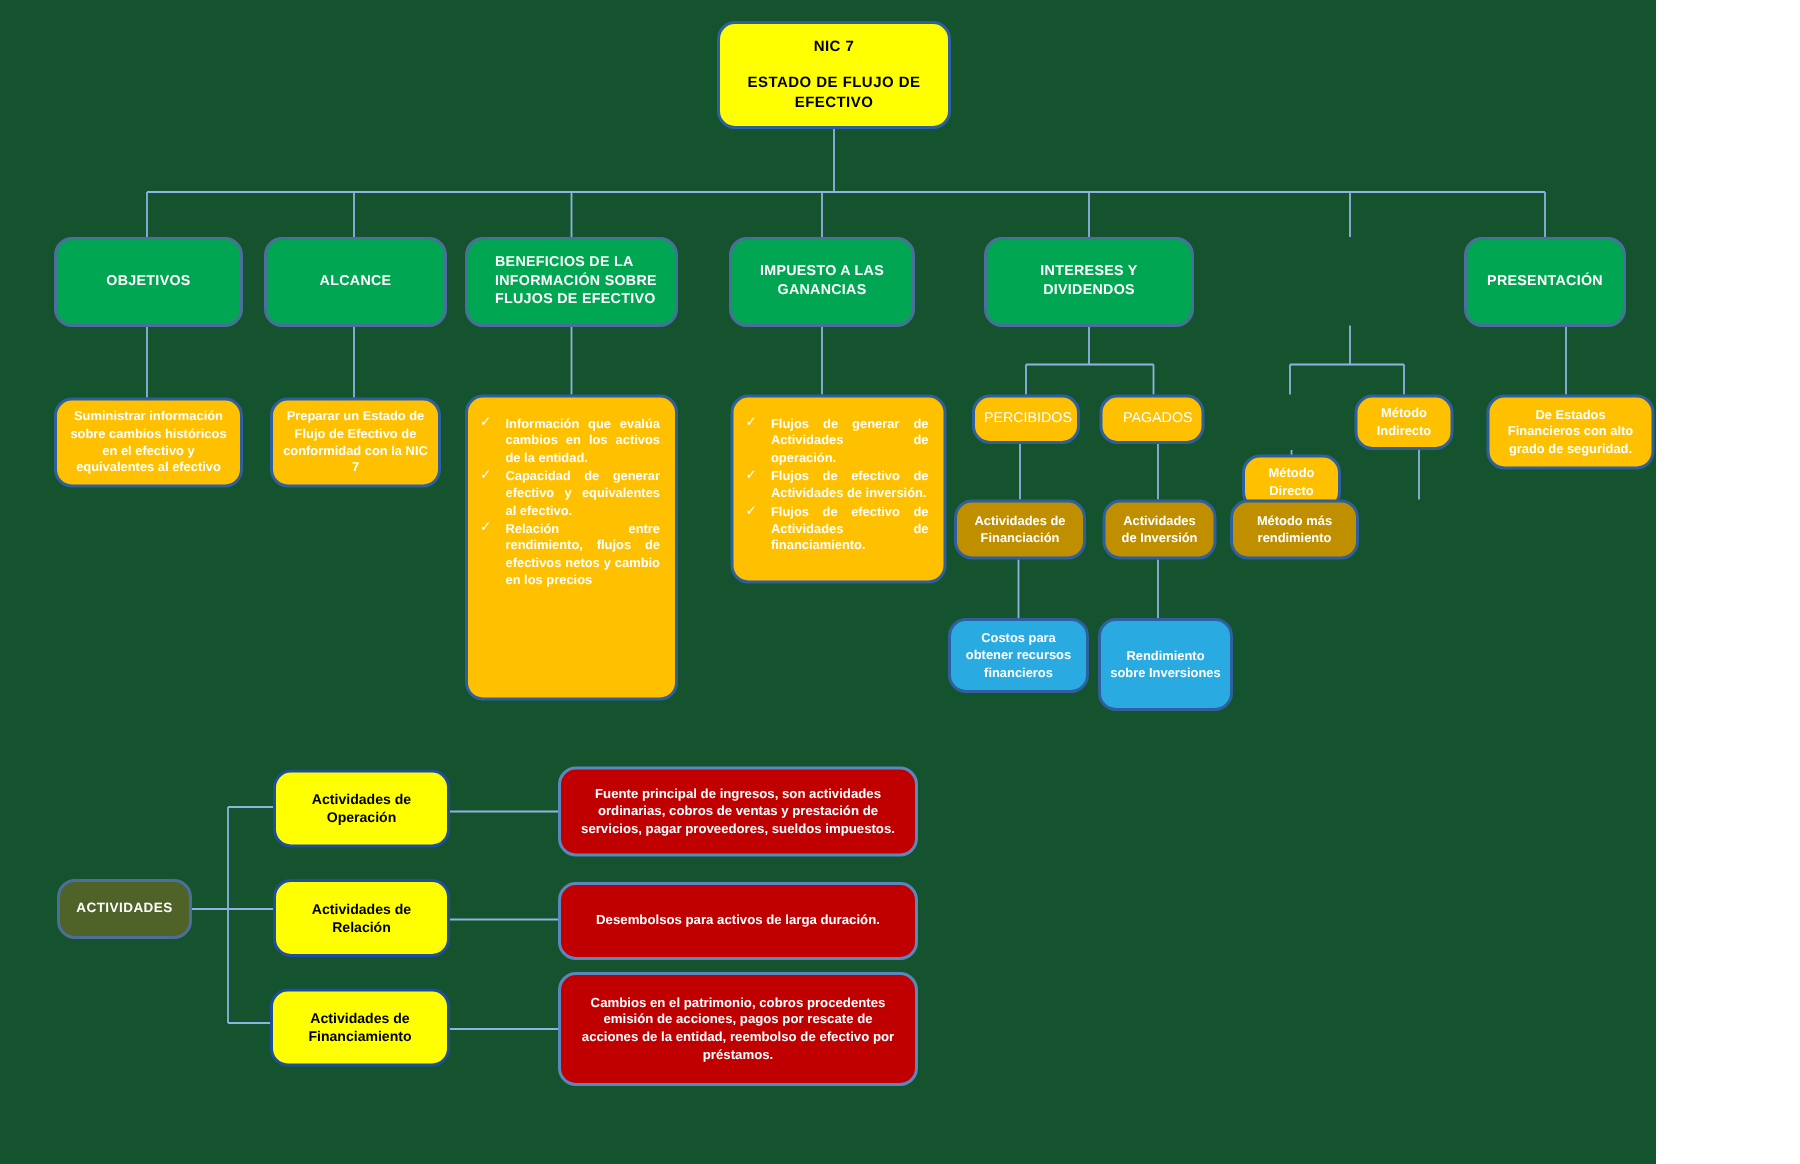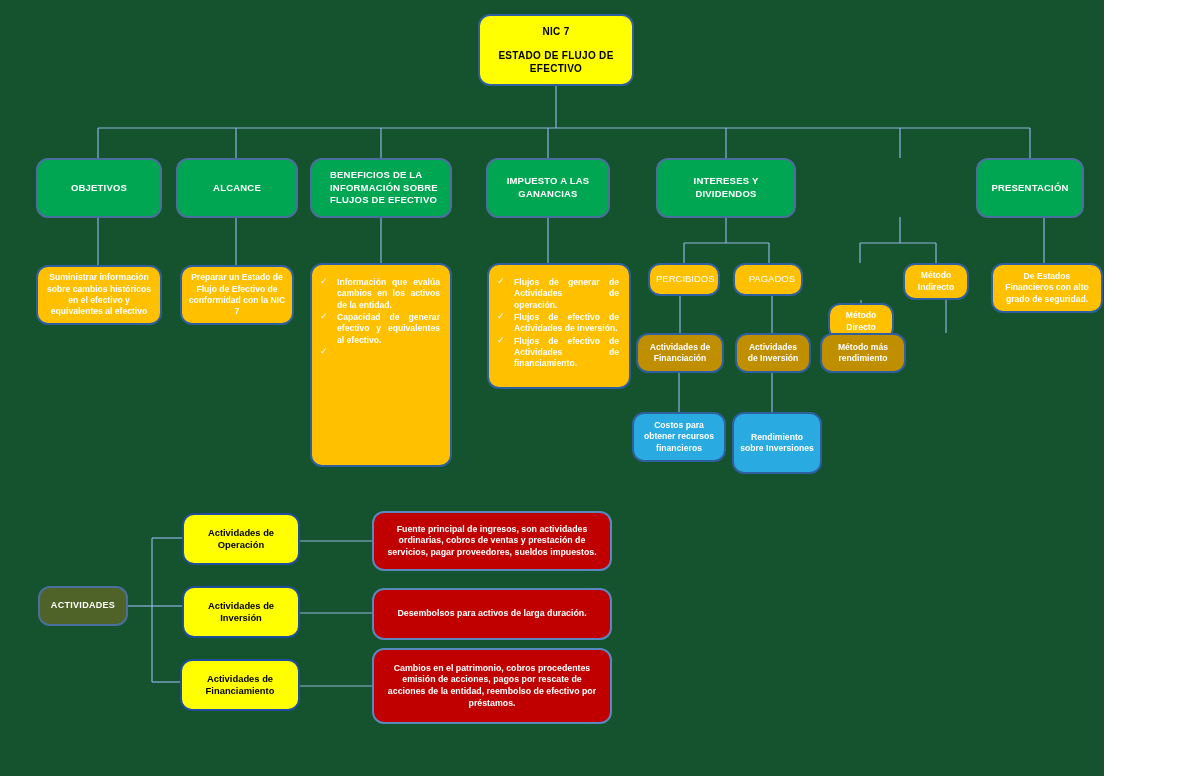--- a/index.html
+++ b/index.html
@@ -181,20 +181,21 @@
       <li>
         <span class="chk">✓</span>
         <span>Información que evalúa cambios en los activos de la entidad.</span>
       </li>
       <li>
         <span class="chk">✓</span>
         <span>Capacidad de generar efectivo y equivalentes al efectivo.</span>
       </li>
       <li>
         <span class="chk">✓</span>
+        <span>Relación entre rendimiento, flujos de efectivos netos y cambio en los precios</span>
       </li>
     </ul>
   </div>
 
   <div class="node c-orange list-node" style="left:487px;top:263px;width:144px;height:126px;align-items:flex-start;padding:12px 10px 8px 8px;">
     <ul class="txt">
       <li>
         <span class="chk">✓</span>
         <span>Flujos de generar de Actividades de operación.</span>
       </li>
@@ -257,21 +258,21 @@
   <div class="node c-yellowbox bottom-yellow" style="left:182px;top:513px;width:118px;height:52px;">
     <span class="txt">
       <span class="l1">Actividades de</span>
       <span class="l2">Operación</span>
     </span>
   </div>
 
   <div class="node c-yellowbox bottom-yellow" style="left:182px;top:586px;width:118px;height:52px;">
     <span class="txt">
       <span class="l1">Actividades de</span>
-      <span class="l2">Inversión</span>
+      <span class="l2">Relación</span>
     </span>
   </div>
 
   <div class="node c-yellowbox bottom-yellow" style="left:180px;top:659px;width:120px;height:52px;">
     <span class="txt">
       <span class="l1">Actividades de</span>
       <span class="l2">Financiamiento</span>
     </span>
   </div>
 

